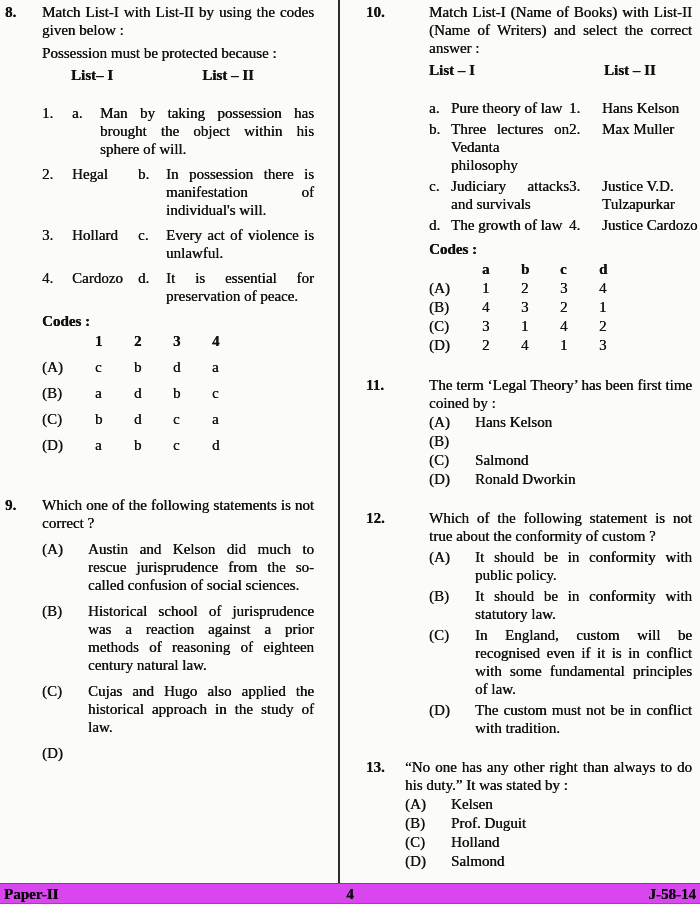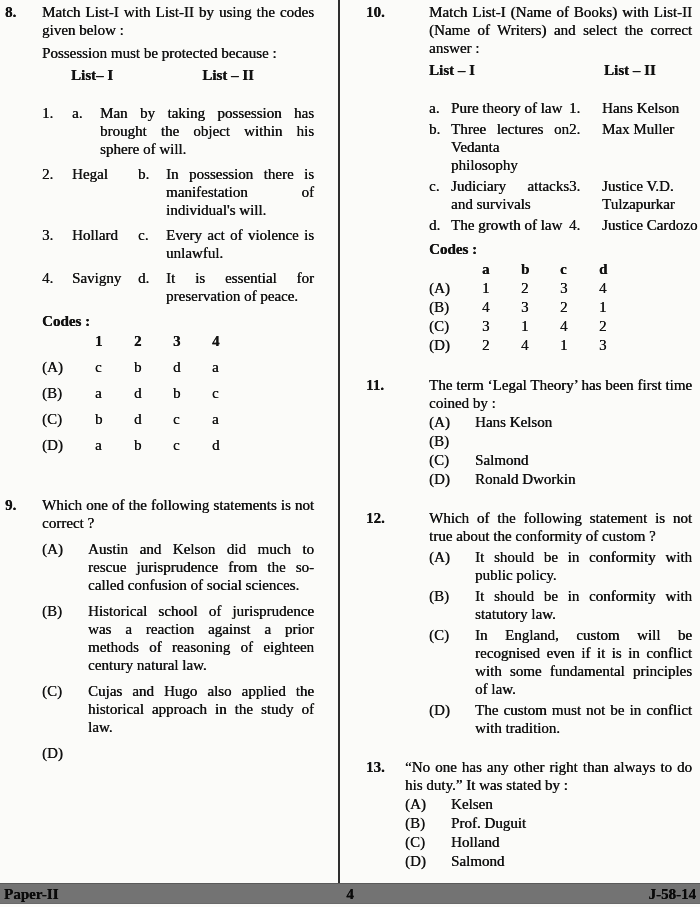--- a/index.html
+++ b/index.html
@@ -42,21 +42,21 @@
   .codes-10 td{height:19px;}
   .opt{display:flex;}
   .opt .ol{flex:none;width:46px;}
   .opt .ot{flex:1;text-align:justify;}
   .g8{margin-top:8px;}
   .g2{margin-top:3px;}
   .g1{margin-top:1px;}
   .q8blk{margin-bottom:0;}
   .q9blk{margin-top:34px;}
   .mb21{margin-bottom:21px;gap:24px;}
-  .footer{position:absolute;left:0;top:883px;width:700px;height:21px;background:#737373;
+  .footer{position:absolute;left:0;top:883px;width:700px;height:21px;background:#d946ef;
           border-top:1px solid #5a5a5a;border-bottom:1px solid #6a6a6a;
           display:flex;align-items:center;font-weight:bold;font-size:15px;padding:0 4px;color:#0a0a0a;}
   .footer .fl{flex:1;text-align:left;}
   .footer .fc{flex:1;text-align:center;}
   .footer .fr{flex:1;text-align:right;}
 </style>
 </head>
 <body>
 
 <div class="page">
@@ -86,21 +86,21 @@
             <span class="mt">In possession there is manifestation of individual's will.</span>
           </div>
           <div class="m8">
             <span class="mn">3.</span>
             <span class="mm">Hollard</span>
             <span class="ml">c.</span>
             <span class="mt">Every act of violence is unlawful.</span>
           </div>
           <div class="m8">
             <span class="mn">4.</span>
-            <span class="mm">Savigny</span>
+            <span class="mm">Cardozo</span>
             <span class="ml">d.</span>
             <span class="mt">It is essential for preservation of peace.</span>
           </div>
 
           <div class="cl">Codes :</div>
           <table class="codes codes-8">
             <tbody>
                 <tr class="hd">
               <td class="lb"></td>
               <td class="cc">1</td>

